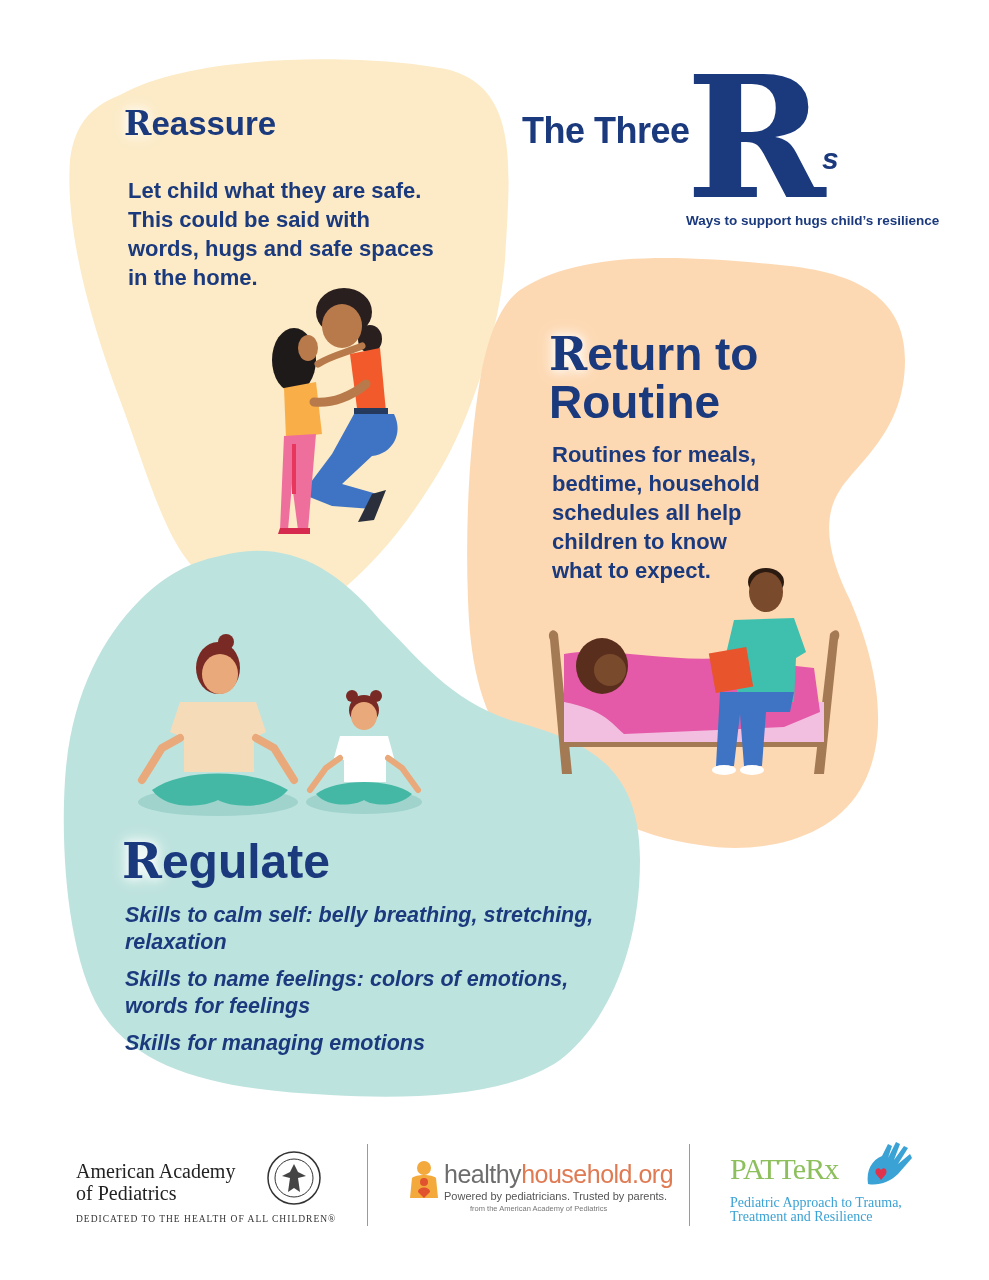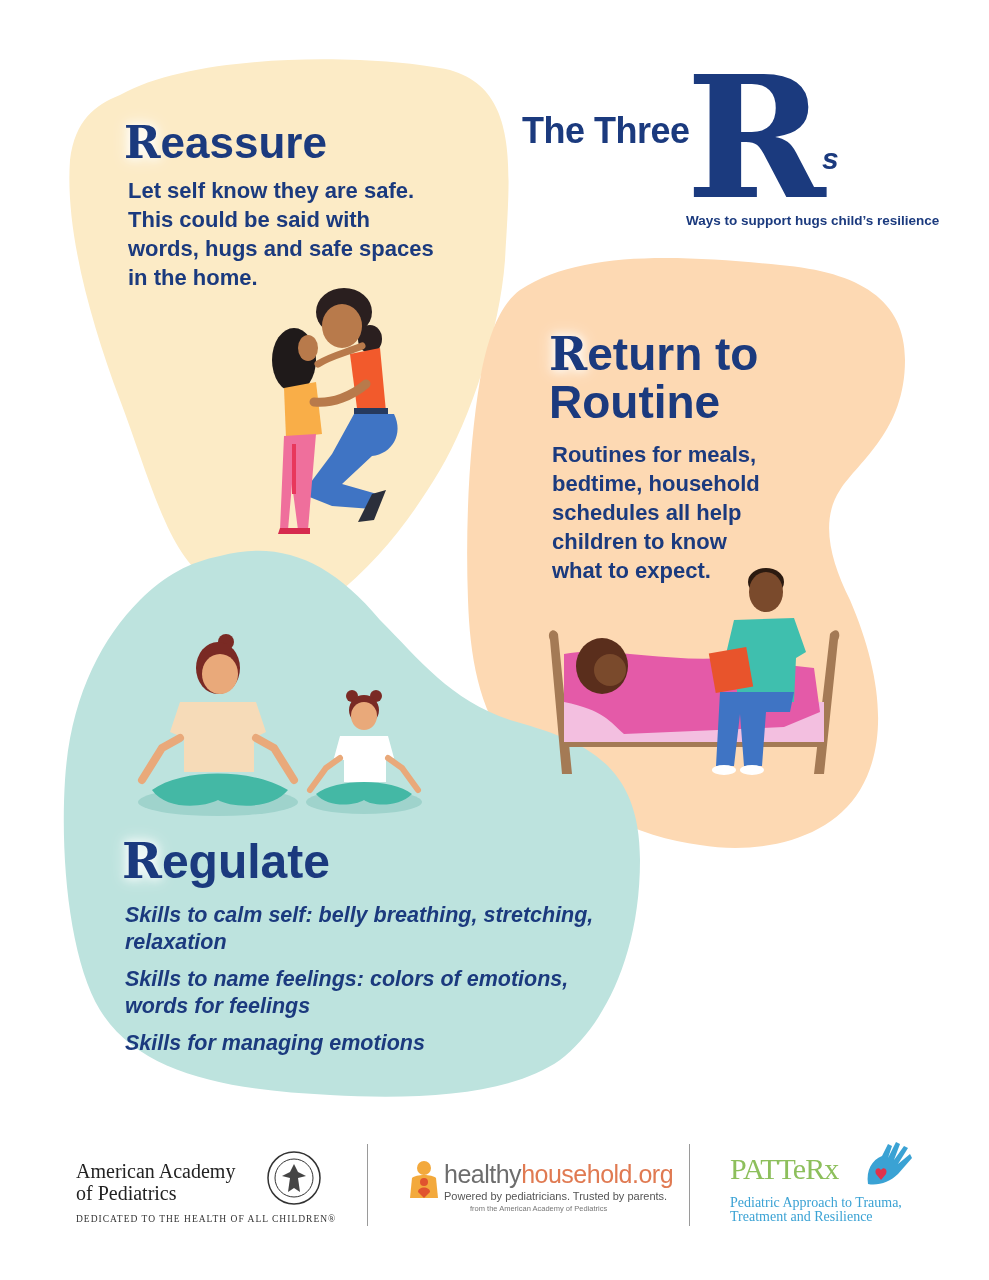--- a/index.html
+++ b/index.html
@@ -61,25 +61,25 @@
 </svg>
 
 <div class="title-wrap">
   <span class="title-three">The Three</span>
   <span class="title-R">R</span>
   <span class="title-s">s</span>
   <span class="subtitle">Ways to support hugs child’s resilience</span>
 </div>
 
 <section>
-  <div class="heading" style="left:124px; top:120px; font-size:44px;">
+  <div class="heading" style="left:124px; top:107px; font-size:33px;">
     <span class="big-r">R</span><span>eassure</span>
   </div>
   <div class="body-text" style="left:128px; top:176px; width:330px;">
-    <div>Let self know they are safe.</div>
+    <div>Let child what they are safe.</div>
     <div>This could be said with</div>
     <div>words, hugs and safe spaces</div>
     <div>in the home.</div>
   </div>
 
   <svg class="abs" style="left:262px; top:284px;" width="150" height="252" viewBox="0 0 150 252">
 
     <ellipse cx="82" cy="28" rx="28" ry="24" fill="#2a1f1f"></ellipse>
     <ellipse cx="108" cy="55" rx="12" ry="14" fill="#2a1f1f"></ellipse>
 

